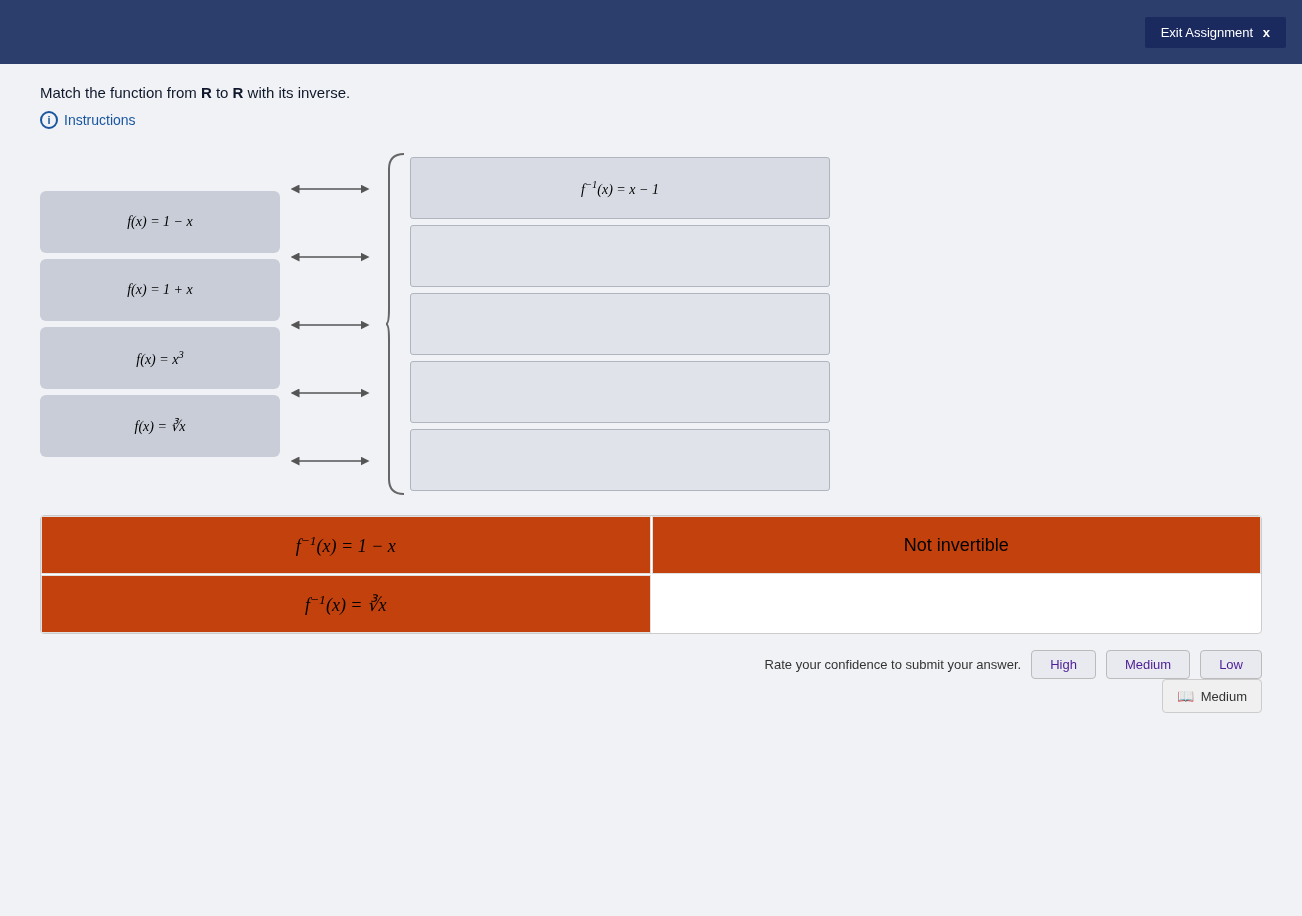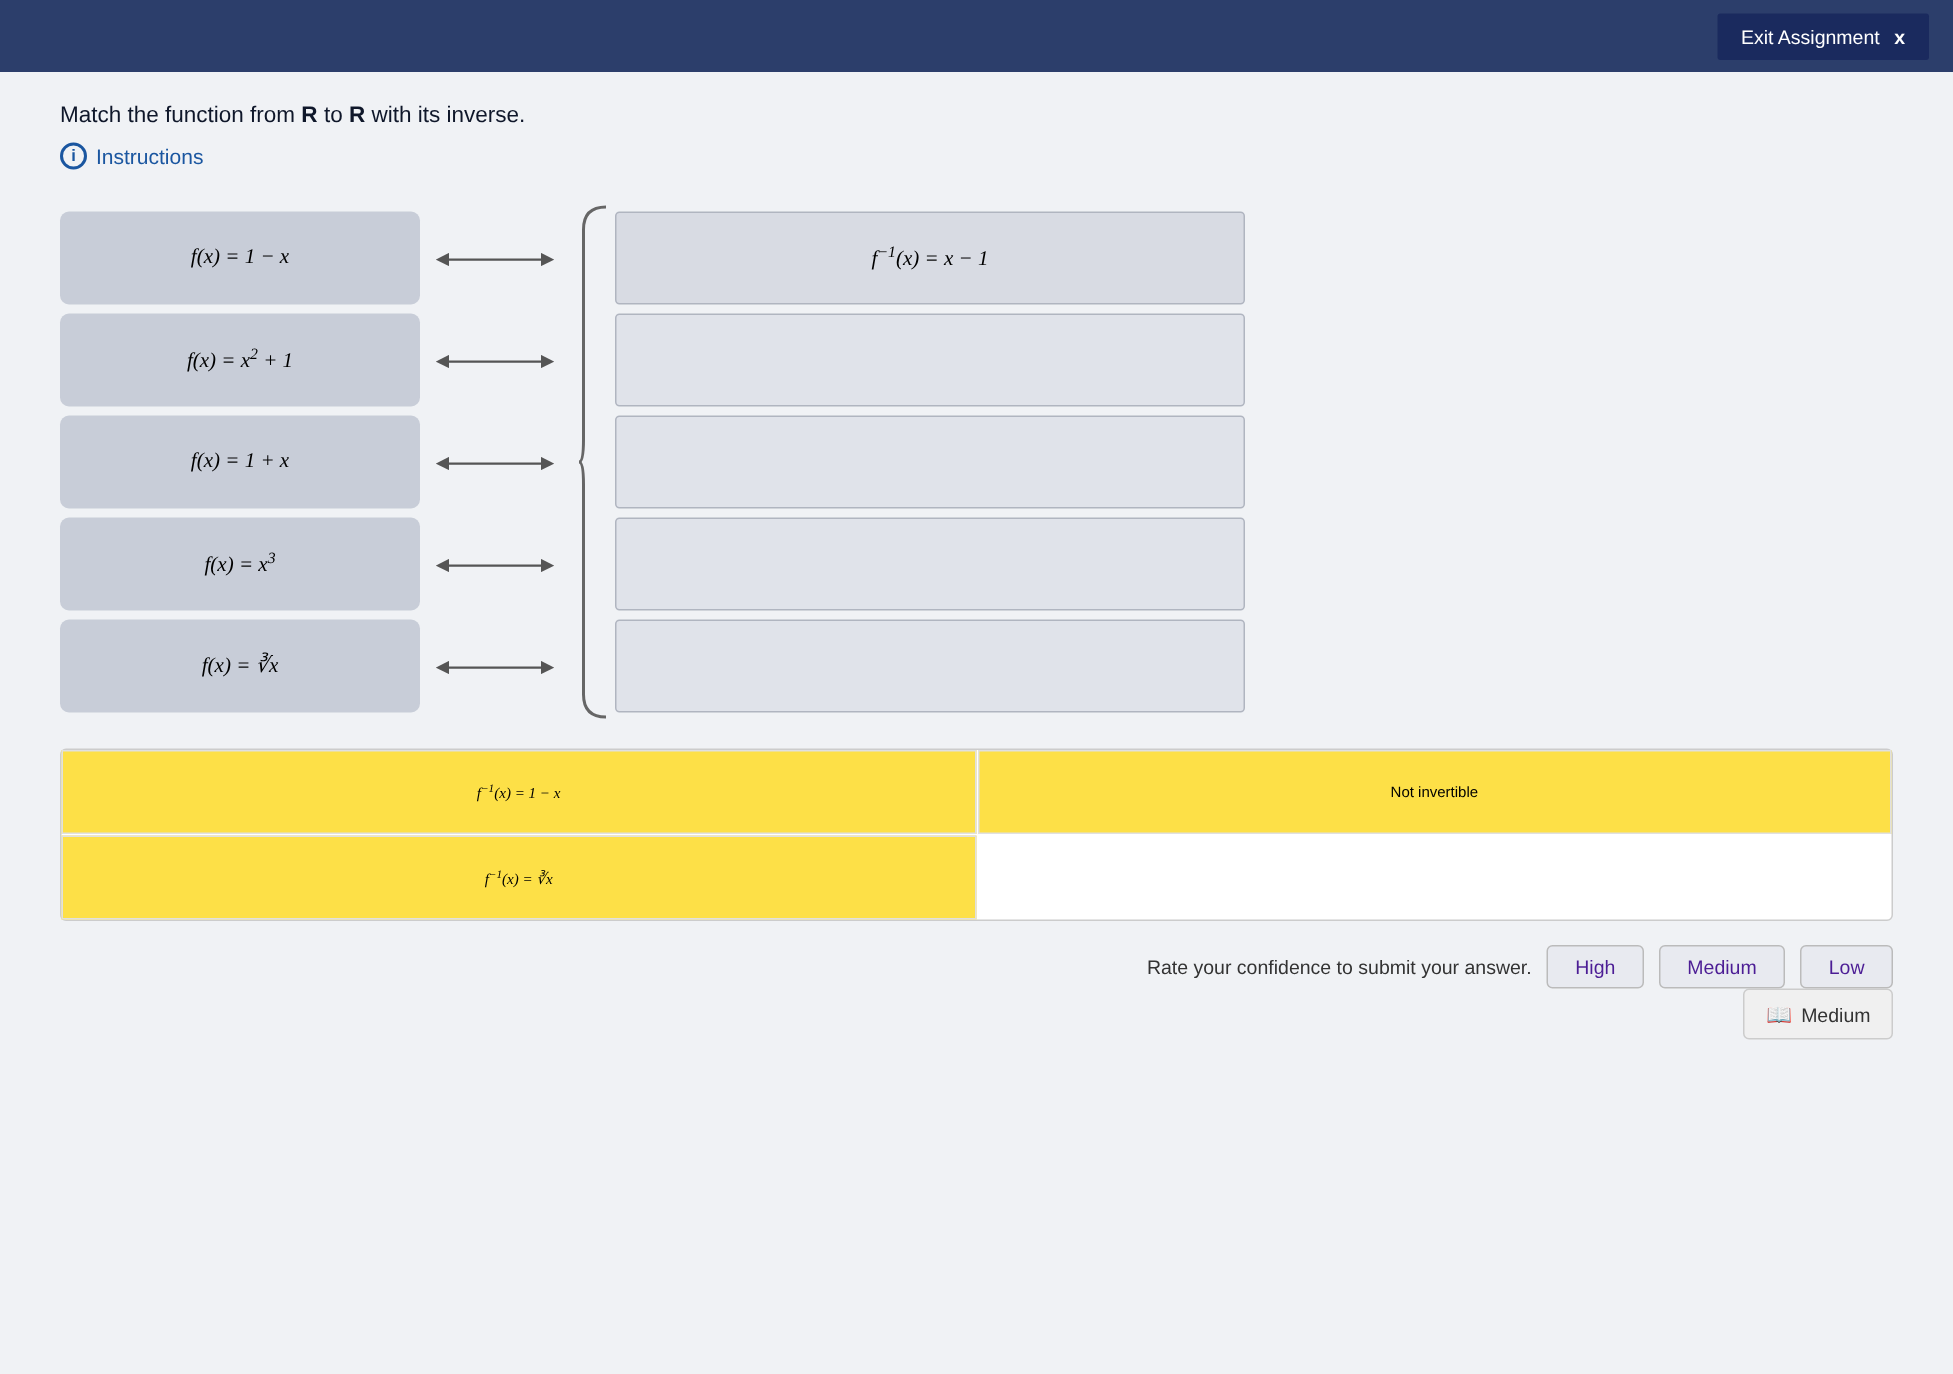--- a/index.html
+++ b/index.html
@@ -8,21 +8,21 @@
       background: #e8eaf0;
       width: 1302px;
       height: 916px;
       overflow: hidden;
       position: relative;
     }
 
     
     .top-bar {
       background: #2c3e6b;
-      height: 48px;
+      height: 64px;
       display: flex;
       align-items: center;
       justify-content: flex-end;
       padding: 16px 16px;
       position: relative;
     }
     .exit-btn {
       background: #1a2a5e;
       color: white;
       border: none;
@@ -179,24 +179,24 @@
       border: 1px solid #cccccc;
       border-radius: 4px;
       display: grid;
       grid-template-columns: 1fr 1fr;
       gap: 1px;
       margin-bottom: 10px;
     }
 
     .bank-item {
       padding: 16px 36px;
-      font-size: 10px;
+      font-size: 18px;
       text-align: center;
       cursor: pointer;
-      background: #fde047;
+      background: #c2410c;
       border: 1px solid #e0e0e0;
       min-height: 56px;
       display: flex;
       align-items: center;
       justify-content: center;
     }
 
     
     .bottom-bar {
       display: flex;
@@ -267,23 +267,20 @@
   <div class="instructions-link">
     <div class="info-circle">i</div>
     <span>Instructions</span>
   </div>
 
   <div class="matching-area">
 
     <div class="left-column">
       <div class="function-card">
         <span class="math"><i>f</i>(<i>x</i>) = 1 − <i>x</i></span>
-      </div>
-      <div class="function-card">
-        <span class="math"><i>f</i>(<i>x</i>) = <i>x</i><sup>2</sup> + 1</span>
       </div>
       <div class="function-card">
         <span class="math"><i>f</i>(<i>x</i>) = 1 + <i>x</i></span>
       </div>
       <div class="function-card">
         <span class="math"><i>f</i>(<i>x</i>) = <i>x</i><sup>3</sup></span>
       </div>
       <div class="function-card">
         <span class="math"><i>f</i>(<i>x</i>) = ∛<i>x</i></span>
       </div>

